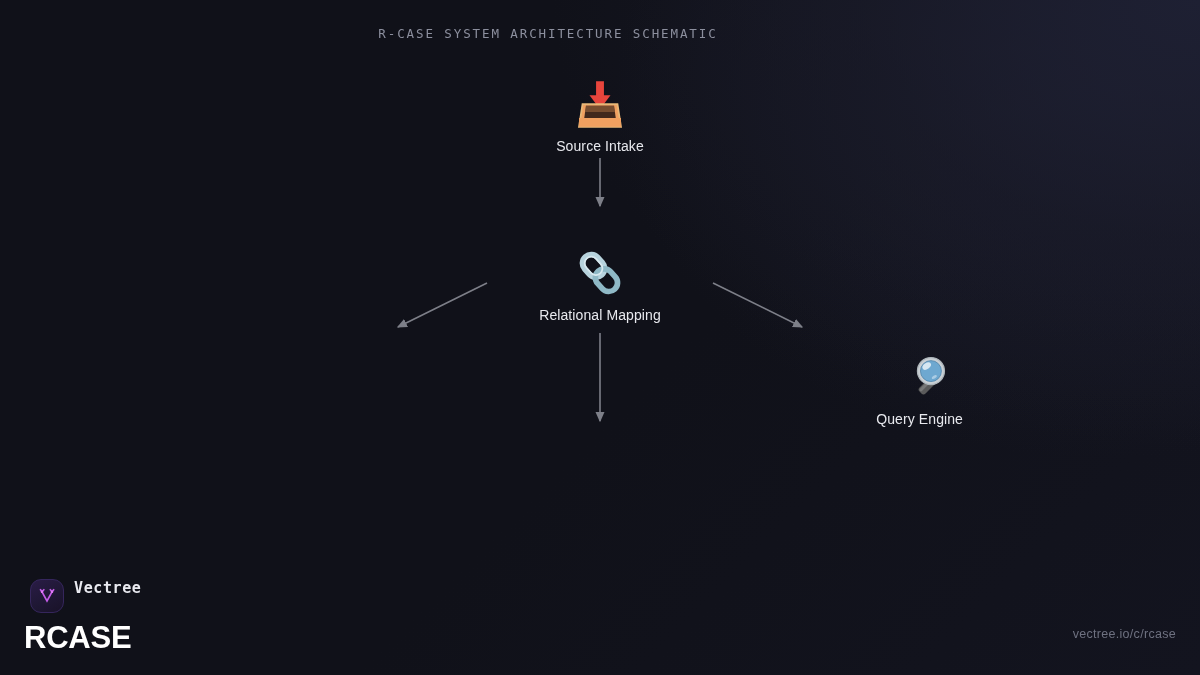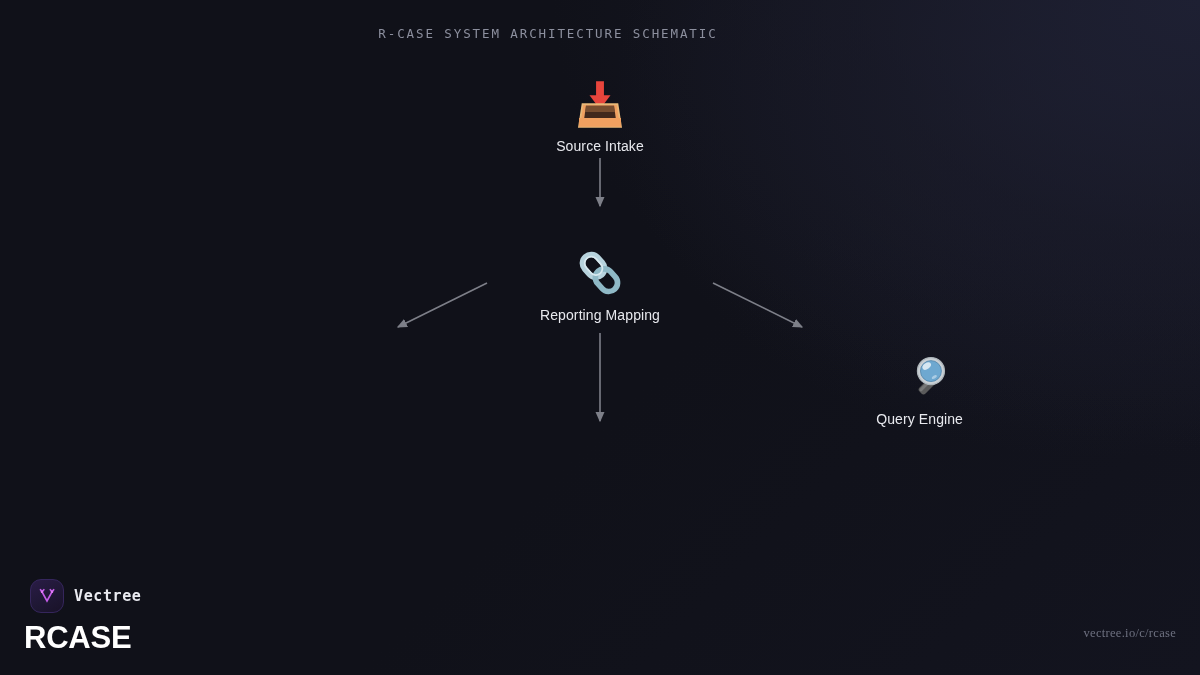--- a/index.html
+++ b/index.html
@@ -53,21 +53,21 @@
   
   .glyph { display:inline-block; position:relative; }
   svg.glyph { vertical-align:middle; }
   
   #connectors { position:absolute; inset:0; width:1200px; height:675px; }
   
   #brand {
     position:absolute;
     left:24px; bottom:22px;
   }
-  #brand-row { display:flex; align-items:center; gap:10px;padding-left:6px; }
+  #brand-row { display:flex; gap:10px;padding-left:6px; }
   #brand-logo {
     width:34px; height:34px; border-radius:11px;
     background:linear-gradient(150deg,#2a1c46 0%,#1e1733 60%,#191228 100%);
     border:1px solid #35265c;
     display:flex; align-items:center; justify-content:center;
     flex:none;
   }
   #brand-name {
     font-family:"DejaVu Sans Mono","Liberation Mono",monospace;
     font-size:15px; font-weight:bold;
@@ -75,21 +75,21 @@
   }
   #brand-product {
     margin-top:9px;
     font-family:Liberation Sans, sans-serif;
     font-size:31px; font-weight:bold;
     color:#ffffff; letter-spacing:-0.2px;
     line-height:1;
   }
   #brand-url {
     position:absolute; right:24px; bottom:34px;
-    font-family:Liberation Serif, serif;
+    font-family:Liberation Sans, sans-serif;
     font-size:12.5px;
     color:#6e7180;
     letter-spacing:0.3px;
   }
 </style>
 </head>
 <body>
 
 <div id="stage">
 
@@ -128,21 +128,21 @@
   <div class="node" style="left:600px; top:239px;">
     <span class="node-icon">
       <svg class="glyph" width="56" height="56" viewBox="0 0 64 64">
         <g transform="rotate(-42 32 32)">
           <rect x="22" y="7" width="20" height="28" rx="10" fill="none" stroke="#b7d3dd" stroke-width="6.5"></rect>
           <rect x="22" y="29" width="20" height="28" rx="10" fill="none" stroke="#8fb9c6" stroke-width="6.5"></rect>
           <rect x="24.5" y="9.5" width="15" height="23" rx="7.5" fill="none" stroke="#d8e9ef" stroke-width="2"></rect>
         </g>
       </svg>
     </span>
-    <div class="node-label">Reporting Mapping</div>
+    <div class="node-label">Relational Mapping</div>
   </div>
 
 
   <div class="node" style="left:863px; top:343px;text-align:right;">
     <span class="node-icon">
       <svg class="glyph" width="54" height="54" viewBox="0 0 64 64">
         <g transform="rotate(45 32 32)">
           <rect x="27" y="36" width="10" height="22" rx="3.5" fill="#5b5b5b"></rect>
           <rect x="28.5" y="36" width="3.4" height="21" rx="1.6" fill="#787878"></rect>
         </g>

